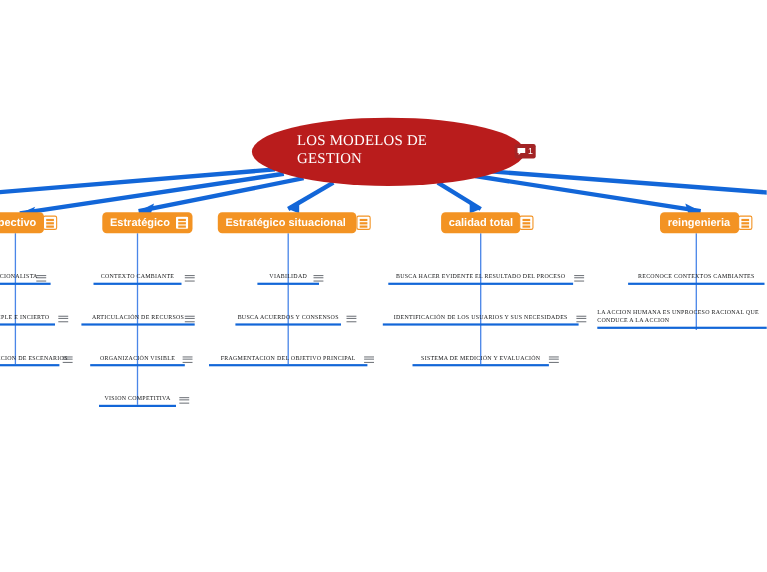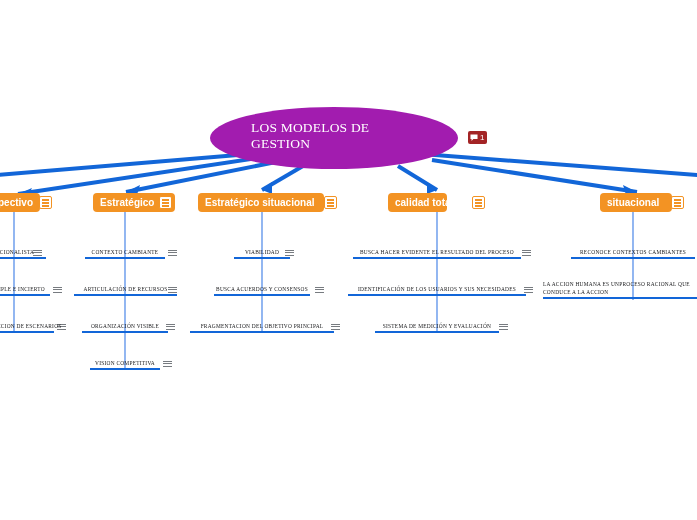--- a/index.html
+++ b/index.html
@@ -28,25 +28,25 @@
     position: absolute;
     left: 0; top: 0;
     width: 697px;
     height: 520px;
     pointer-events: none;
   }
 
   
   .root-node {
     position: absolute;
-    left: 210px;
+    left: 229px;
     top: 107px;
     width: 248px;
     height: 62px;
-    background: #a21caf;
+    background: #b91c1c;
     border-radius: 50% / 50%;
     z-index: 5;
   }
   .root-label {
     position: absolute;
     left: 41px;
     top: 13px;
     width: 190px;
     color: #ffffff;
     font-family: "Liberation Serif", serif;
@@ -309,21 +309,21 @@
       </div>
       <div class="sub-item" style="left: 190px; top: 322px; width: 144px;">
         <div class="sub-text">FRAGMENTACION DEL OBJETIVO PRINCIPAL</div>
         <div class="sub-underline"></div>
       </div>
       <div class="sub-note" style="position: absolute; left: 331px; top: 323px;">
         <i></i>
         <i></i>
         <i></i>
       </div>
-      <div class="branch-node" style="left: 388px; top: 193px; width: 59px;">calidad total</div>
+      <div class="branch-node" style="left: 401px; top: 193px; width: 72px;">calidad total</div>
       <div class="branch-note" style="left: 472px; top: 196px;">
         <i></i>
         <i></i>
         <i></i>
       </div>
       <div class="sub-item" style="left: 353px; top: 248px; width: 168px;">
         <div class="sub-text">BUSCA HACER EVIDENTE EL RESULTADO DEL PROCESO</div>
         <div class="sub-underline"></div>
       </div>
       <div class="sub-note" style="position: absolute; left: 522px; top: 249px;">
@@ -342,21 +342,21 @@
       </div>
       <div class="sub-item" style="left: 375px; top: 322px; width: 124px;">
         <div class="sub-text">SISTEMA DE MEDICIÓN Y EVALUACIÓN</div>
         <div class="sub-underline"></div>
       </div>
       <div class="sub-note" style="position: absolute; left: 499px; top: 323px;">
         <i></i>
         <i></i>
         <i></i>
       </div>
-      <div class="branch-node" style="left: 600px; top: 193px; width: 72px;">situacional</div>
+      <div class="branch-node" style="left: 600px; top: 193px; width: 72px;">reingenieria</div>
       <div class="branch-note" style="left: 671px; top: 196px;">
         <i></i>
         <i></i>
         <i></i>
       </div>
       <div class="sub-item" style="left: 571px; top: 248px; width: 124px;">
         <div class="sub-text">RECONOCE CONTEXTOS CAMBIANTES</div>
         <div class="sub-underline"></div>
       </div>
       <div class="sub-item" style="left: 543px; top: 280px; width: 160px;">

